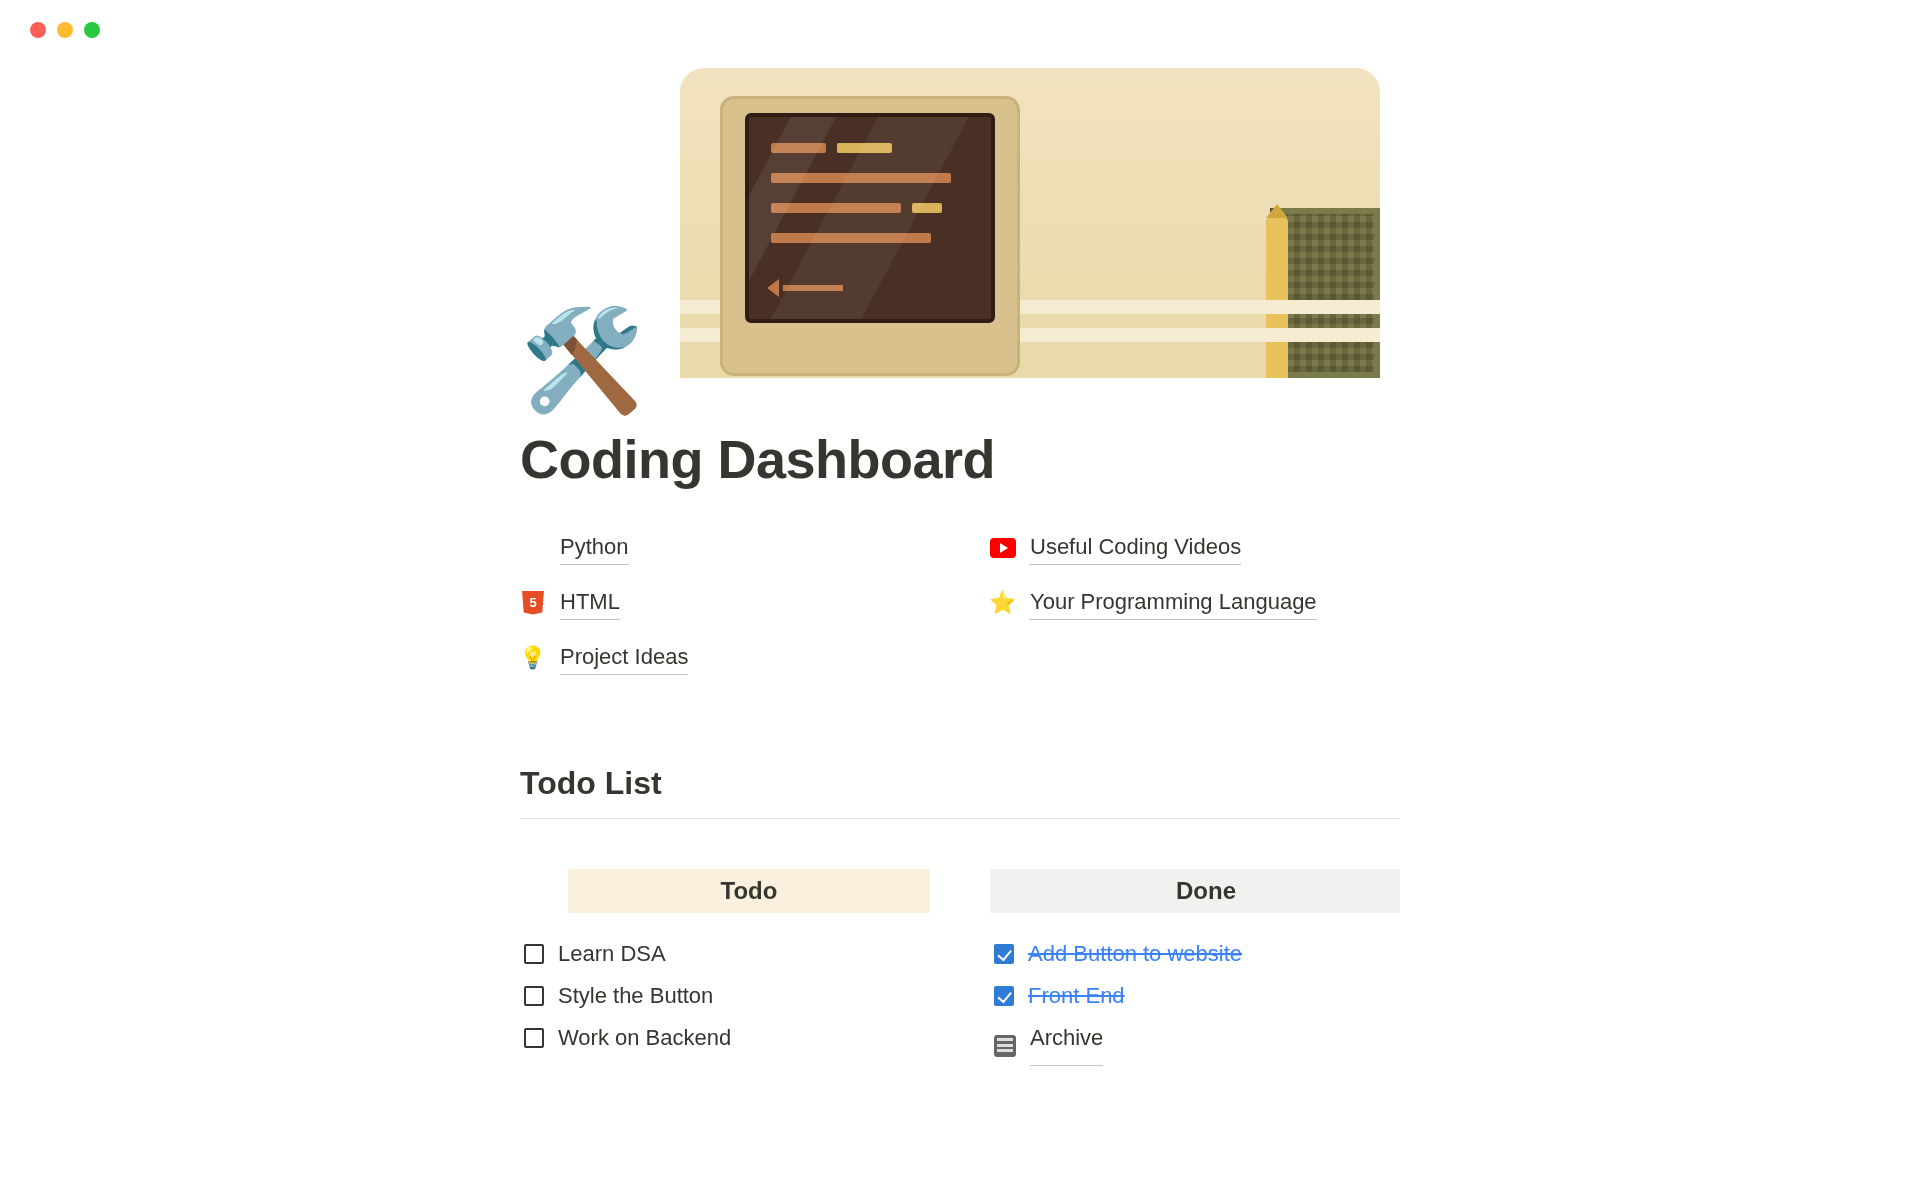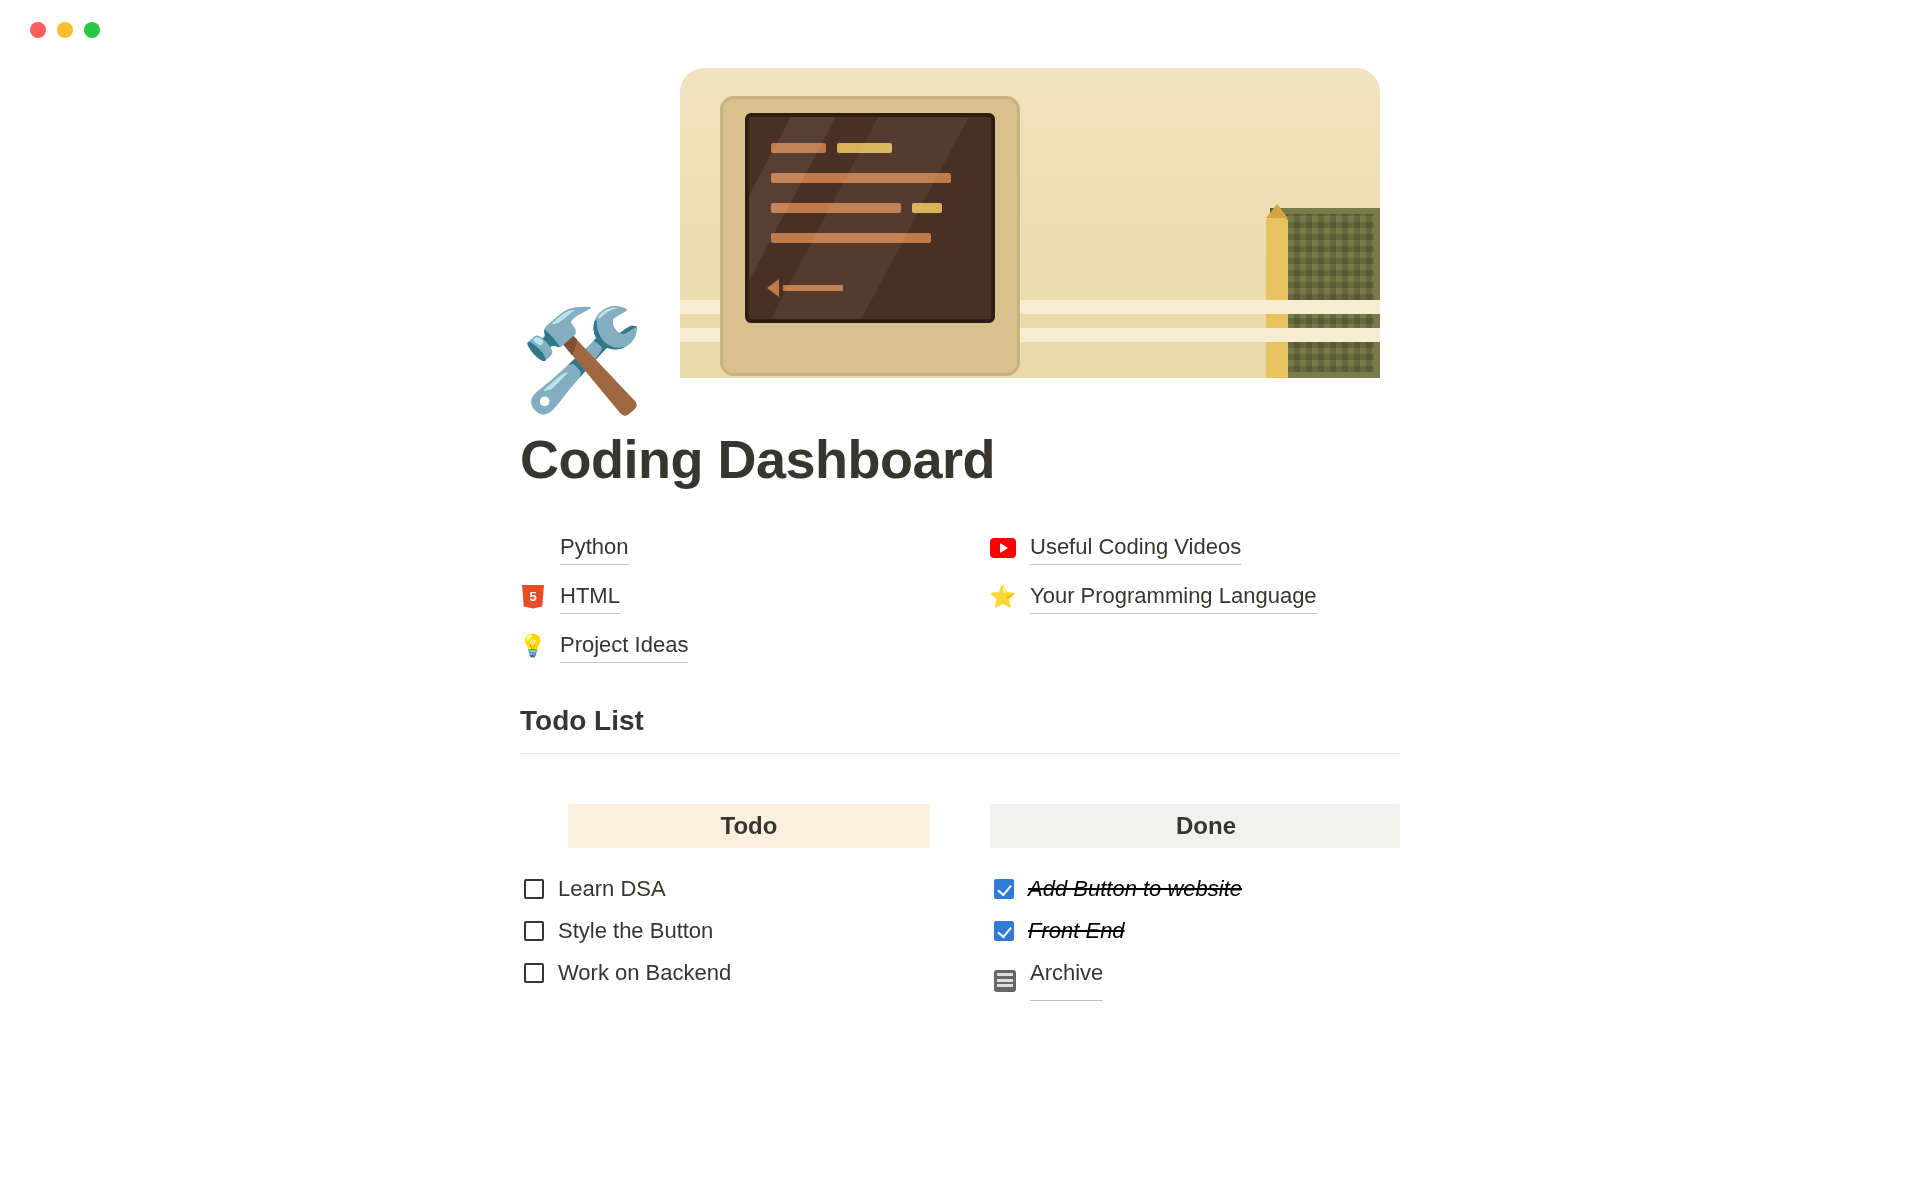--- a/index.html
+++ b/index.html
@@ -84,45 +84,45 @@
     }
 
     .page-icon {
       font-size: 100px; line-height: 1; margin-top: -68px; position: relative; z-index: 2;
     }
     .page-title {
       font-size: 54px; font-weight: 700; margin-top: 18px; letter-spacing: -0.5px;
     }
 
     .links { display:flex; gap: 60px; margin-top: 40px; }
-    .links-col { flex:1; display:flex; flex-direction:column; gap: 14px; }
+    .links-col { flex:1; display:flex; flex-direction:column; gap: 20px; }
     .link-row { display:flex; align-items:center; gap: 14px; }
     .link-icon { width:26px; height:26px; display:inline-flex; align-items:center; justify-content:center; font-size:22px; }
     .link-text { font-size:22px; font-weight:500; border-bottom:1px solid rgba(55,53,47,0.3); padding-bottom:1px; line-height:1.5;}
     .link-row.no-icon .link-icon { visibility:hidden; }
 
     .html5-badge { width:22px; height:24px; background:#e44d26; position:relative; clip-path: polygon(0 0, 100% 0, 92% 92%, 50% 100%, 8% 92%);}
     .html5-badge::after { content:"5"; position:absolute; inset:0; display:flex; align-items:center; justify-content:center; color:#fff; font-weight:700; font-size:13px; }
     .yt-icon { width:26px; height:20px; background:#ff0000; border-radius:4px; display:flex; align-items:center; justify-content:center;}
     .yt-icon::after { content:""; width:0; height:0; border-top:5px solid transparent; border-bottom:5px solid transparent; border-left:8px solid #fff; margin-left:2px;}
 
-    .section-heading { font-size:28px; font-weight:700; margin-top:42px; }
+    .section-heading { font-size:32px; font-weight:700; margin-top:90px; }
     .divider { height:1px; background:rgba(55,53,47,0.15); margin-top:16px; }
 
     .columns { display:flex; gap:60px; margin-top:50px; }
     .col { flex:1; }
     .col-header { text-align:center; font-size:24px; font-weight:700; padding:8px 0; border-radius:2px; }
     .col-header.todo { background:#faf0dd;margin-left:48px; }
     .col-header.done { background:#f1f1ef;padding-left:22px; }
     .items { margin-top:20px; display:flex; flex-direction:column; }
     .item { display:flex; align-items:center; gap:14px; padding:8px 4px; font-size:22px; }
     .checkbox { width:20px; height:20px; border:2px solid #37352f; border-radius:2px; flex-shrink:0; display:inline-flex; align-items:center; justify-content:center; background:#fff;}
     .checkbox.checked { background:#2e7cd6; border-color:#2e7cd6; }
     .checkbox.checked::after { content:""; width:6px; height:11px; border:solid #fff; border-width:0 2.5px 2.5px 0; transform:rotate(40deg) translateY(-1px);}
-    .item.done-text { color:#000000; text-decoration:line-through;font-style:italic; }
+    .item.done-text { color:#3b82f6; text-decoration:line-through; }
     .archive-icon { width:22px; height:22px; background:#666; border-radius:3px; position:relative; flex-shrink:0;}
     .archive-icon::before { content:""; position:absolute; top:3px; left:3px; right:3px; height:3px; background:#ddd;}
     .archive-icon::after { content:""; position:absolute; top:9px; left:3px; right:3px; height:3px; background:#ddd; box-shadow:0 5px 0 #ddd;}
     .item .archive-text { border-bottom:1px solid rgba(55,53,47,0.3); padding-bottom:14px; }
   </style>
 </head>
 <body>
 
 <div class="window-controls">
   <div class="dot red"></div>

